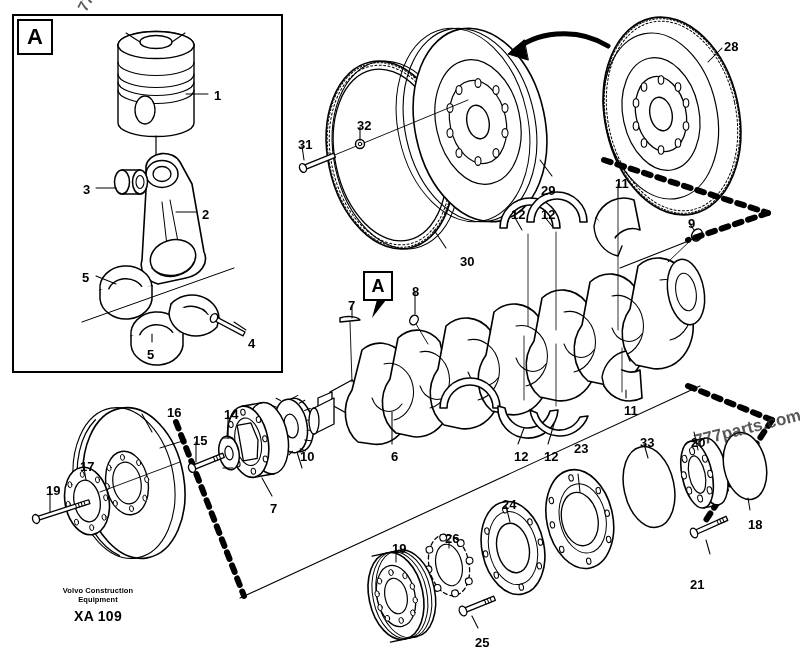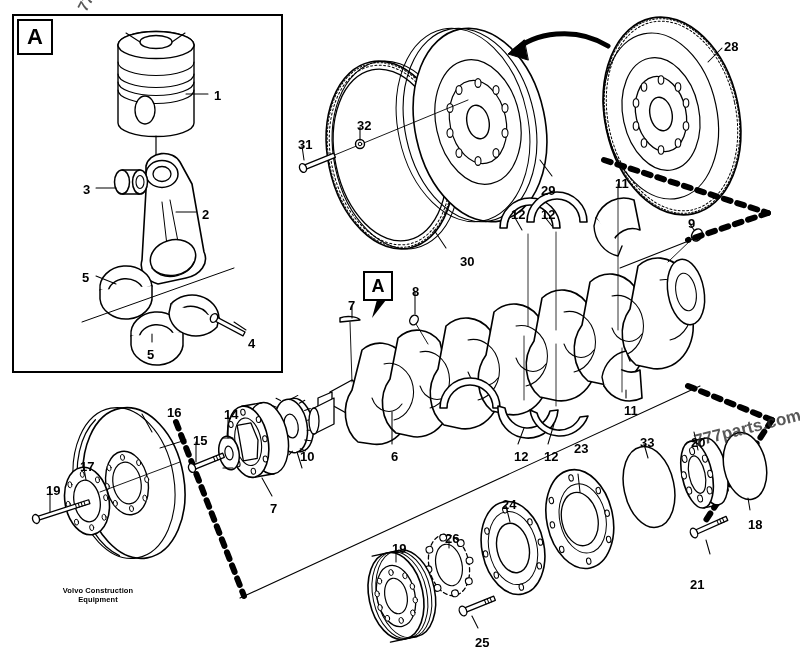--- a/index.html
+++ b/index.html
@@ -539,15 +539,16 @@
       <div class="callout" style="left: 298px; top: 138px;">31</div>
       <div class="callout" style="left: 357px; top: 119px;">32</div>
     </div>
 
   <div class="wm a">777par</div>
   <div class="wm b">777parts.com</div>
 
   <div class="logo">
     <div class="l1">Volvo Construction</div>
     <div class="l1">Equipment</div>
+    <div class="l2">XA 109</div>
   </div>
 
 </div>
 
 </body></html>

